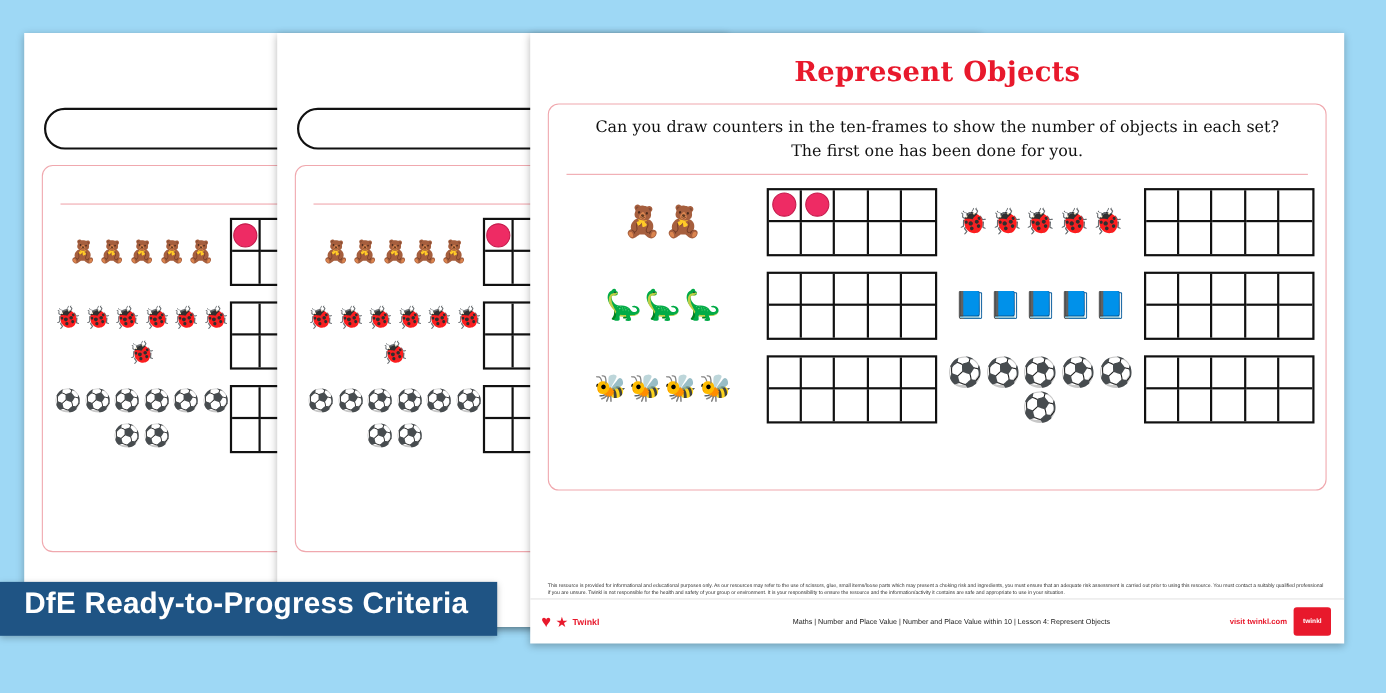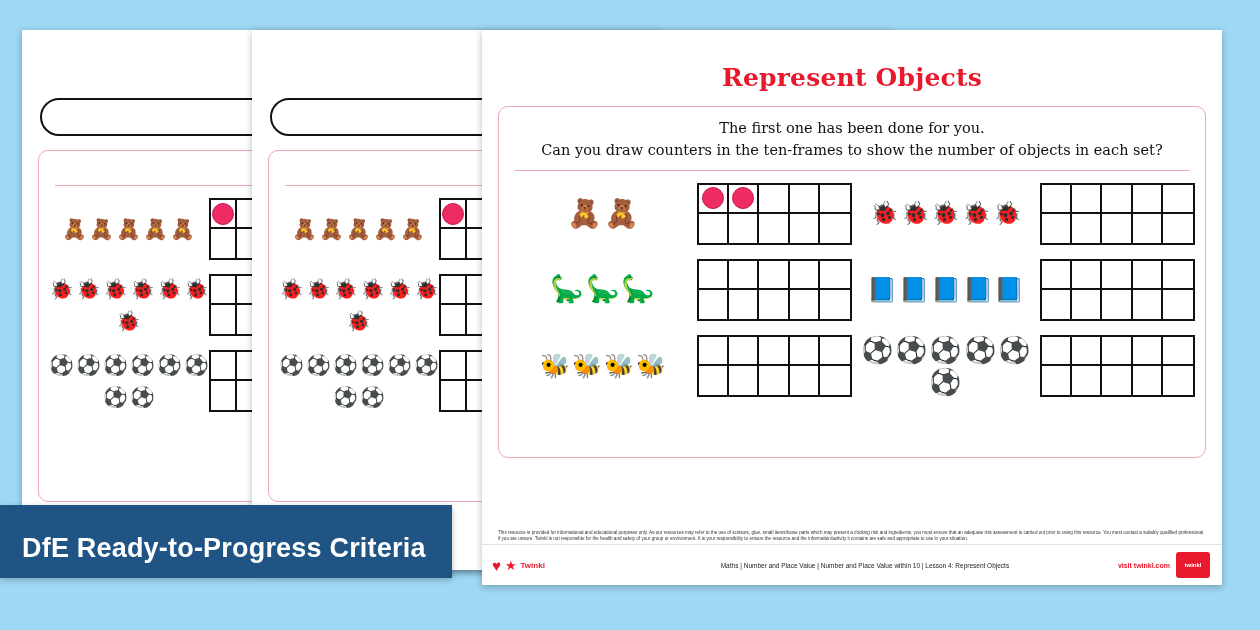--- a/index.html
+++ b/index.html
@@ -23,21 +23,21 @@
   .sheet.back2{left:252px;top:30px;width:640px;height:540px;}
   .sheet.front{left:482px;top:30px;width:740px;height:555px;}
 
   
   .title{
     text-align:center;
     color:#e8192c;
     font-family:"DejaVu Serif", serif;
     font-weight:bold;
     font-size:25px;
-    margin-top:33px;
+    margin-top:21px;
     letter-spacing:.2px;
   }
   .obj-bar{
     margin:16px 18px 0 18px;
     border:2.5px solid #111;
     border-radius:22px;
     height:34px;
     display:flex;align-items:center;justify-content:center;
     position:relative;
     font-size:11.5px;color:#111;
@@ -111,21 +111,21 @@
     width:34px;height:26px;background:#e8192c;border-radius:3px;
     color:#fff;font-size:6px;display:flex;align-items:center;justify-content:center;
     text-align:center;line-height:1.1;font-weight:bold;
   }
 
   
   .banner{
     position:absolute;left:0;bottom:52px;
     background:#1f5484;
     color:#ffffff;
-    padding:28px 26px 14px 22px;
+    padding:4px 26px 14px 22px;
     font-size:27px;font-weight:bold;
     letter-spacing:.2px;
     box-shadow:0 2px 6px rgba(0,0,0,.25);
   }
 
   
   .clip-instruction{
     text-align:center;font-family:"DejaVu Serif", serif;font-size:14px;color:#111;
   }
   .small-obj{font-size:20px;line-height:1;}
@@ -308,22 +308,22 @@
     </div>
     <div class="disclaimer" style="bottom:26px;">This resource is provided for informational and educational purposes only. As our re</div>
   </div>
 
   <div class="sheet front">
 
     <div class="title">Represent Objects</div>
 
 
     <div class="panel">
+      <div class="panel-instruction">Can you draw counters in the ten-frames to show the number of objects in each set?</div>
       <div class="panel-instruction">The first one has been done for you.</div>
-      <div class="panel-instruction">Can you draw counters in the ten-frames to show the number of objects in each set?</div>
       <div class="panel-rule"></div>
 
       <div class="qgrid">
 
         <div class="qrow">
           <div class="qcell">
             <div class="objects">
               <span class="small-obj" style="font-size:28px">🧸</span>
               <span class="small-obj" style="font-size:28px">🧸</span>
             </div>

